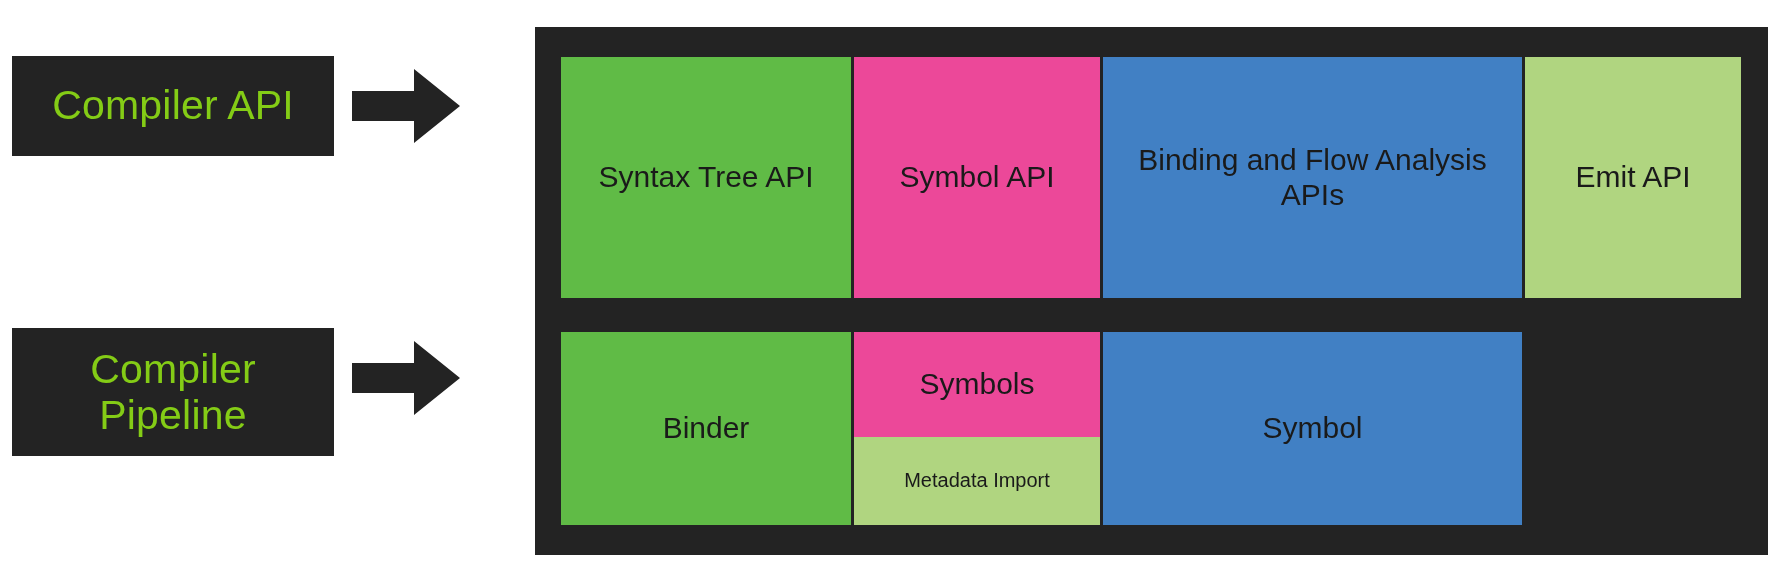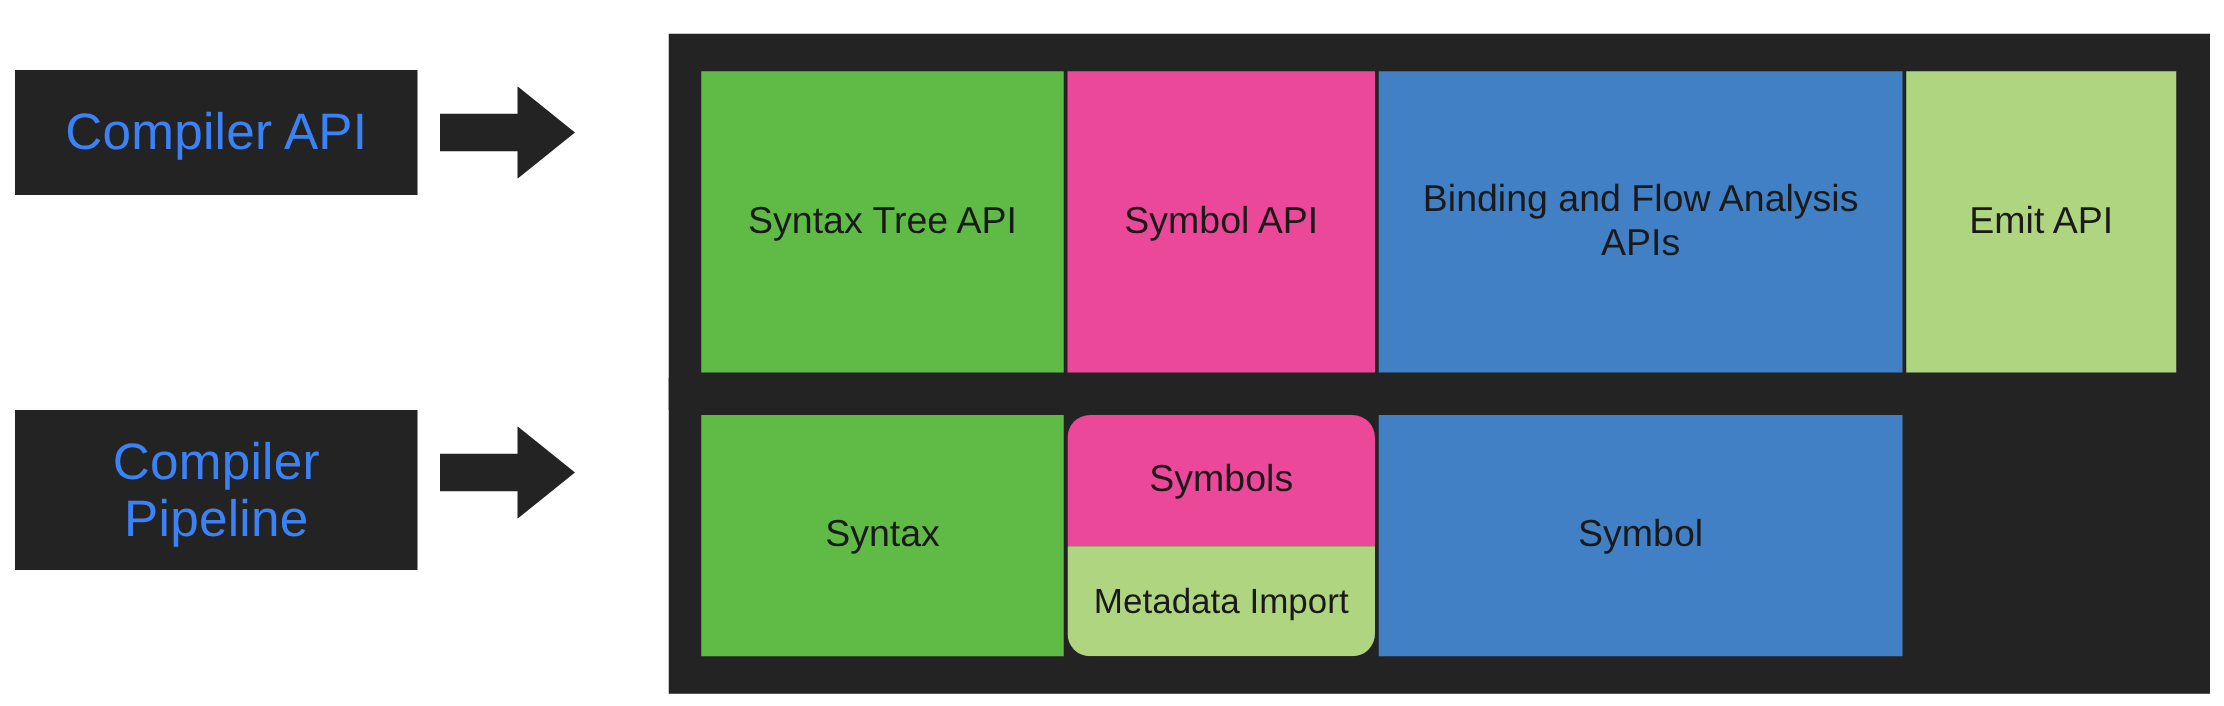--- a/index.html
+++ b/index.html
@@ -20,21 +20,21 @@
   }
 
   
   .label-plate {
     position: absolute;
     background: #232323;
     display: flex;
     align-items: center;
     justify-content: flex-start;
     text-align: center;
-    color: #3b82f6;
+    color: #84cc16;
     font-weight: 400;
     line-height: 1.12;
     letter-spacing: 0.2px;
   }
   .label-plate .plate-text {
     display: block;
     width: 100%;
     padding: 0 10px;
     box-sizing: border-box;
   }
@@ -122,40 +122,39 @@
   .c-ltgreen{ background: #b0d580; }
 
   
   .cell-stack {
     position: relative;
     display: flex;
     flex-direction: column;
     box-sizing: border-box;
     gap: 0px;
     overflow: hidden;
-    border-radius: 18px;
   }
   .cell-stack .cell {
     width: 100%;
   }
 
   
   #cell-syntax-tree-api { flex: 0 0 290px; }
   #cell-symbol-api      { flex: 0 0 246px; }
   #cell-binding-flow    { flex: 0 0 419px; }
   #cell-emit-api        { flex: 1 1 auto; }
 
   
   #cell-parser          { flex: 0 0 290px; }
   #stack-symbols        { flex: 0 0 246px; }
   #cell-binder          { flex: 0 0 419px; }
   #cell-il-emitter      { flex: 1 1 auto; }
 
   #sub-symbols         { flex: 0 0 54.5%; }
-  #sub-metadata-import { flex: 1 1 auto; font-size: 28px; }
+  #sub-metadata-import { flex: 1 1 auto; font-size: 20px; }
 </style>
 </head>
 <body>
 
 <div class="canvas">
 
   <div class="label-plate" id="plate-api">
     <span class="plate-text">Compiler API</span>
   </div>
 
@@ -197,21 +196,21 @@
   <div class="arrow" id="arrow-pipe">
     <svg viewBox="0 0 108 74" xmlns="http://www.w3.org/2000/svg" aria-hidden="true">
       <polygon points="0,22 62,22 62,0 108,37 62,74 62,52 0,52" fill="#232323"></polygon>
     </svg>
   </div>
 
   <div class="band" id="band-pipeline">
     <div class="strip">
 
       <div class="cell c-green" id="cell-parser">
-        <span class="cell-text">Syntax</span>
+        <span class="cell-text">Binder</span>
       </div>
 
       <div class="cell-stack" id="stack-symbols">
         <div class="cell c-gray" id="sub-symbols">
           <span class="cell-text">Symbols</span>
         </div>
         <div class="cell c-ltgreen" id="sub-metadata-import">
           <span class="cell-text">Metadata Import</span>
         </div>
       </div>

